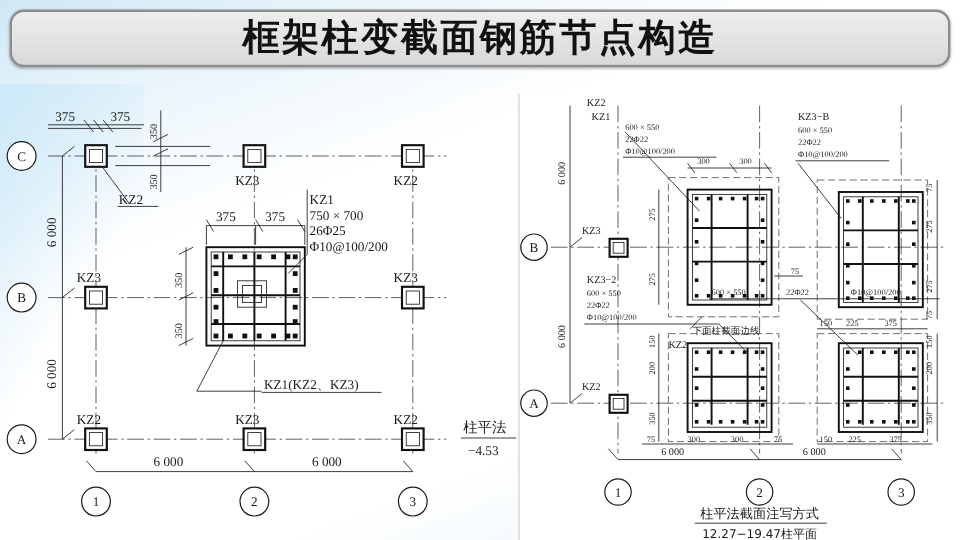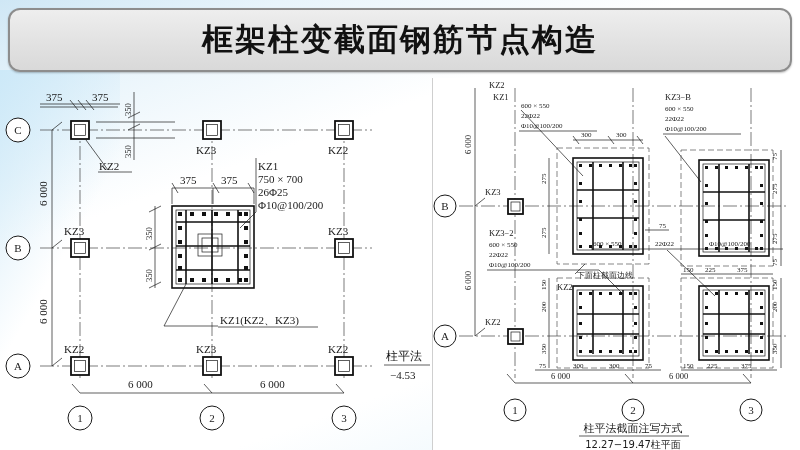--- a/index.html
+++ b/index.html
@@ -24,21 +24,21 @@
     pointer-events:none;
   }
   .bg-wash-br2 {
     position:absolute; right:0; bottom:0; width:90px; height:300px;
     background: linear-gradient(190deg, rgba(255,255,255,0) 10%, #9fd9ef 100%);
     pointer-events:none;
   }
 
   
   .title-bar {
-    position: absolute; left: 8px; top: 8px; width: 784px; height: 64px;
+    position: absolute; left: 8px; top: 8px; width: 784px; height: 48px;
     background: linear-gradient(180deg,#eeeeee 0%, #e3e3e3 50%, #d9d9d9 100%);
     border: 2px solid #8d8d8d;
     border-radius: 12px;
     box-shadow: 0 1px 2px rgba(0,0,0,.25);
     display: flex; align-items: center; justify-content: center;
   }
   .title-text {
     font-family: "DejaVu Sans", sans-serif;
     font-weight: bold;
     font-size: 31px;

